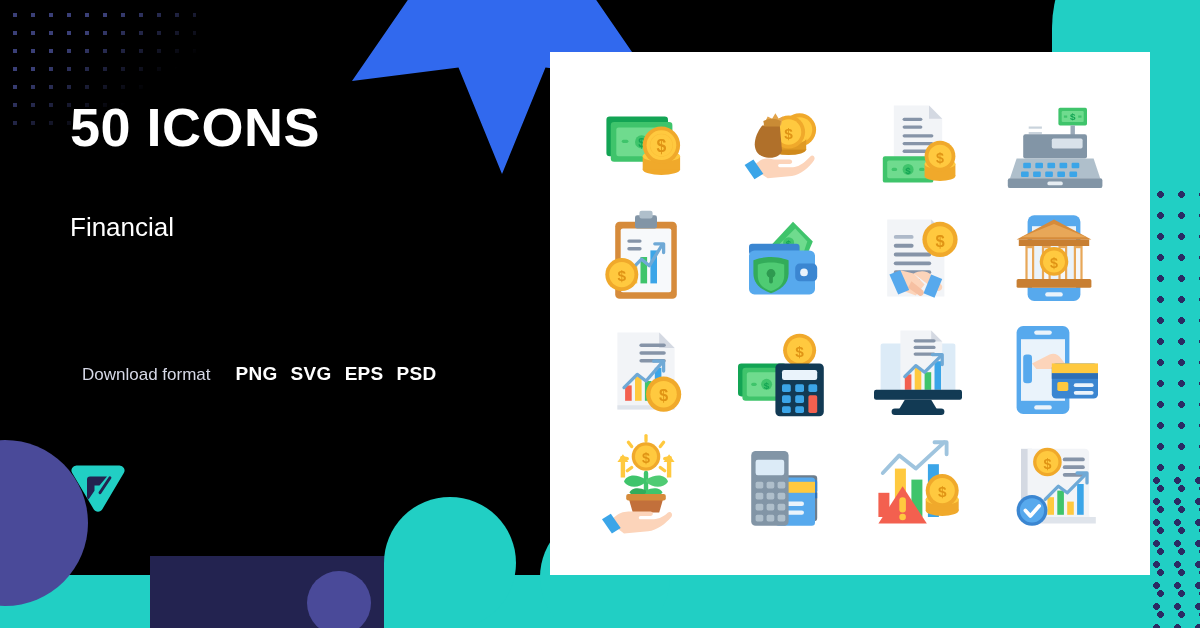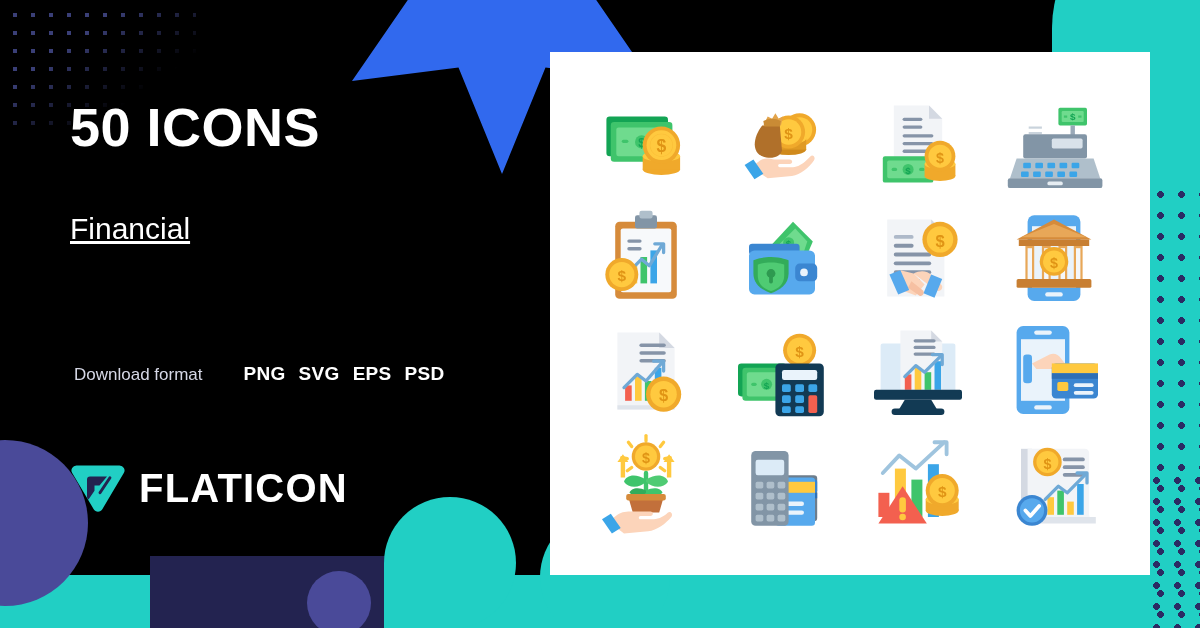--- a/index.html
+++ b/index.html
@@ -108,25 +108,25 @@
   .headline {
     position: absolute; top: 100px; left: 0;
     color: #FFFFFF;
     font-size: 54px; font-weight: bold;
     letter-spacing: 0.5px;
     line-height: 1;
   }
   .subtitle {
     position: absolute; top: 212px; left: 0;
     color: #FFFFFF;
-    font-size: 30px; font-weight: normal; text-decoration: underline;
+    font-size: 26px; font-weight: normal;
   }
   .formats-row {
-    position: absolute; top: 363px; left: 4px;
-    display: flex; align-items: baseline; gap: 17px; justify-content: space-between;
+    position: absolute; top: 363px; left: 12px;
+    display: flex; align-items: baseline; gap: 1px; justify-content: space-between;
   }
   .formats-label { color: #D6D8E6; font-size: 17px; }
   .formats-list { display: flex; gap: 13px; margin-left: 24px; }
   .format-item { color: #FFFFFF; font-size: 19px; font-weight: bold; letter-spacing: 0.3px; }
 
   .brand {
     position: absolute; top: 462px; left: 0;
     display: flex; align-items: center; gap: 13px;
   }
   .brand-mark { width: 56px; height: 52px; flex: none; }
@@ -185,21 +185,20 @@
     </div>
 
     <div class="brand">
       <span class="brand-mark">
         <svg viewBox="0 0 56 52" xmlns="http://www.w3.org/2000/svg">
           <path d="M6.5 3.5 H49.5 a5 5 0 0 1 4.3 7.6 L32.3 47.2 a5 5 0 0 1 -8.6 0 L2.2 11.1 A5 5 0 0 1 6.5 3.5 Z" fill="#21CFC4"></path>
           <path d="M17 14.5 h20 l-7.5 9 h-5 v5.2 l-6 8.8 a3 3 0 0 1 -1.5 -2.6 V17.5 a3 3 0 0 1 3 -3 Z" fill="#232350"></path>
           <path d="M41.2 16.4 L31.2 31.5 a1.4 1.4 0 0 1 -2.5 -1.4 L38.7 15 a1.4 1.4 0 0 1 2.5 1.4 Z" fill="#232350"></path>
         </svg>
       </span>
-      <span class="brand-name">FLATICON</span>
     </div>
   </div>
 
   <div class="icon-card">
 
     <div class="icon-cell">
       <svg viewBox="0 0 100 100">
         <rect x="14" y="26" width="56" height="36" rx="3" fill="#13A454"></rect>
         <rect x="18" y="31" width="56" height="36" rx="3" fill="#3FC46B"></rect>
         <rect x="23" y="36" width="46" height="26" rx="2" fill="#6FDB8E"></rect>

